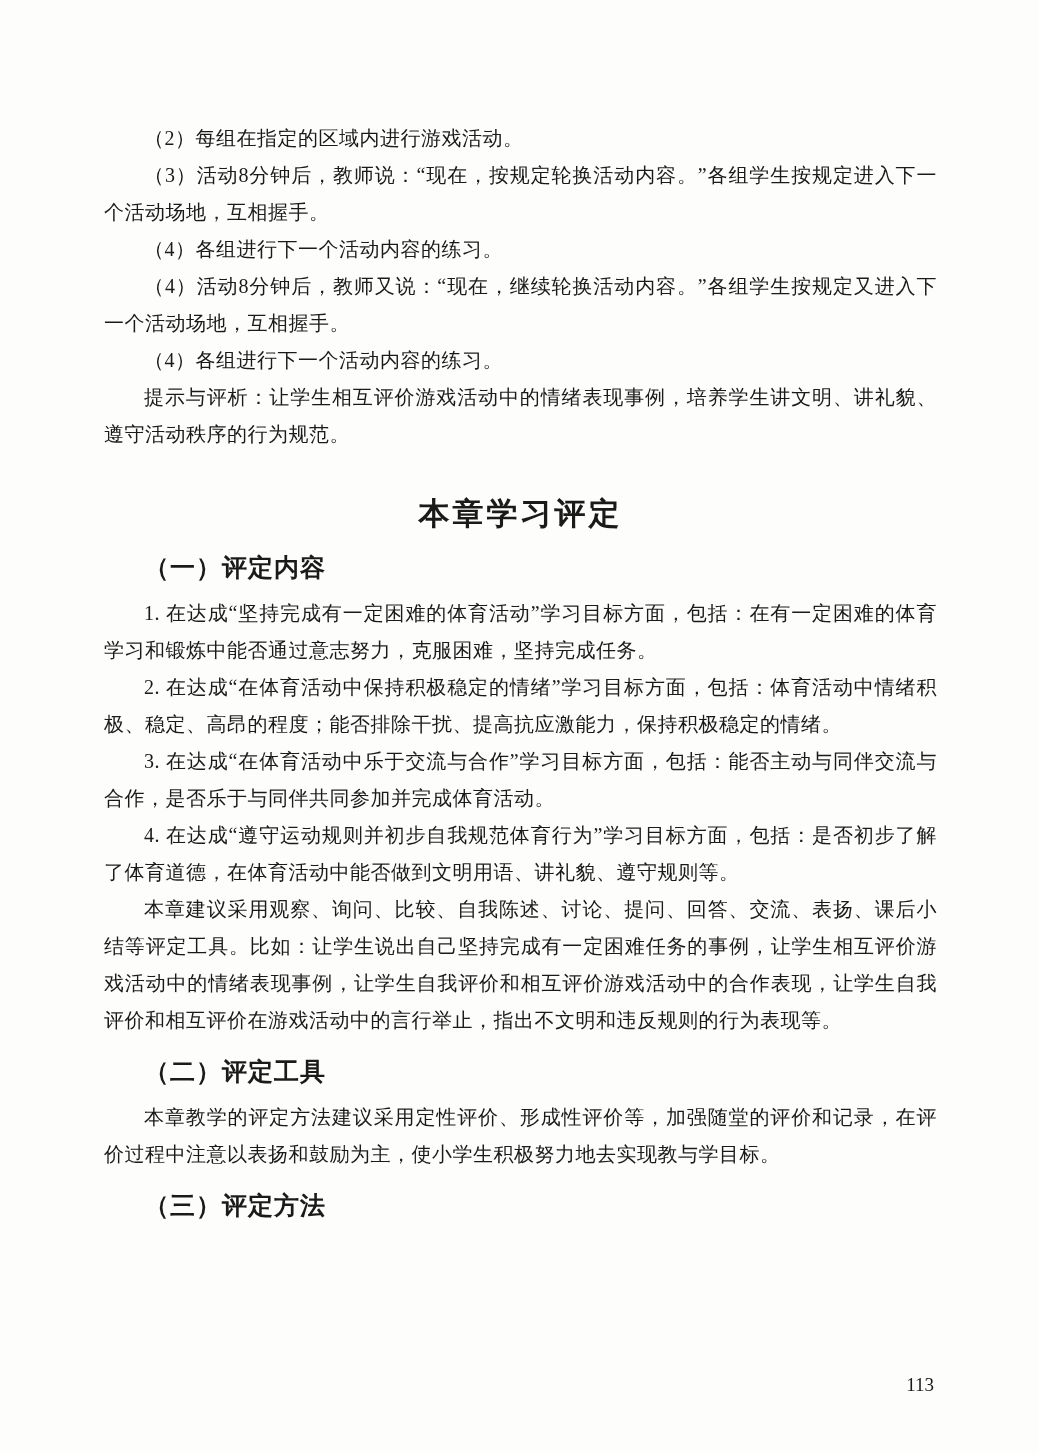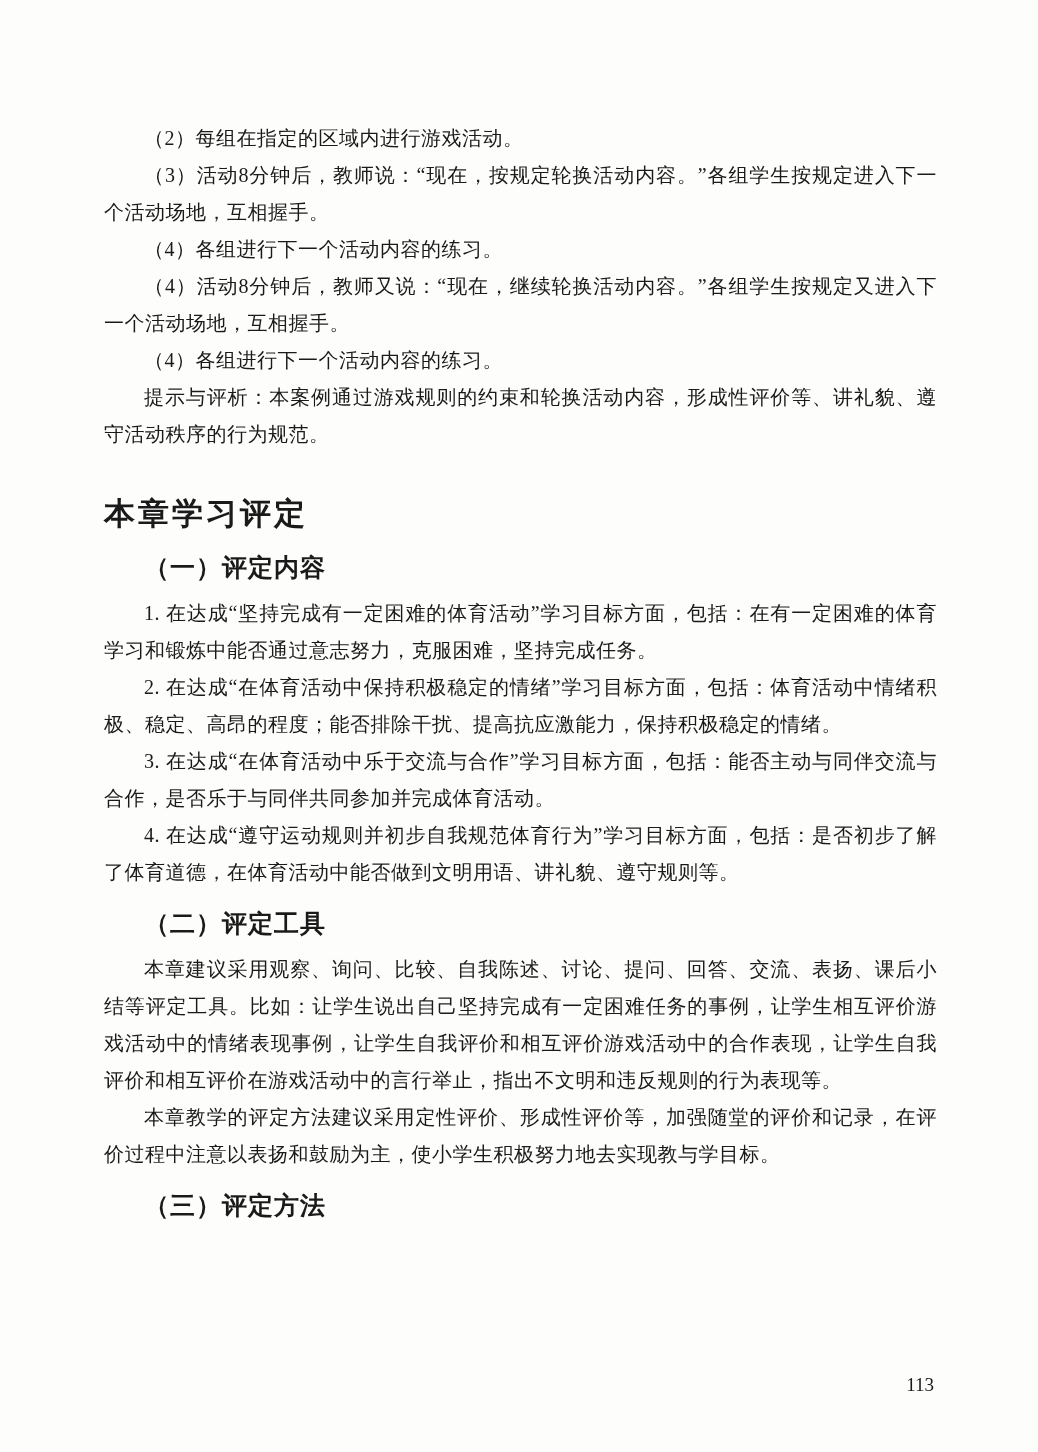--- a/index.html
+++ b/index.html
@@ -29,20 +29,21 @@
     line-height: 37px;
     text-align: justify;
     text-indent: 2em;
     letter-spacing: 0.5px;
   }
   .block.chapter-heading {
     font-family: "Liberation Sans", "DejaVu Sans", sans-serif;
     font-weight: 700;
     font-size: 31px;
     line-height: 42px;
+    text-align: center;
     margin-top: 40px;
     margin-bottom: 12px;
     letter-spacing: 3px;
   }
   .block.subheading {
     font-size: 25px;
     line-height: 34px;
     font-weight: 700;
     margin-top: 16px;
     margin-bottom: 10px;
@@ -60,26 +61,26 @@
 </head>
 <body>
 
 <div class="page">
   <div class="content">
       <div class="block body">（2）每组在指定的区域内进行游戏活动。</div>
       <div class="block body">（3）活动8分钟后，教师说：“现在，按规定轮换活动内容。”各组学生按规定进入下一个活动场地，互相握手。</div>
       <div class="block body">（4）各组进行下一个活动内容的练习。</div>
       <div class="block body">（4）活动8分钟后，教师又说：“现在，继续轮换活动内容。”各组学生按规定又进入下一个活动场地，互相握手。</div>
       <div class="block body">（4）各组进行下一个活动内容的练习。</div>
-      <div class="block body">提示与评析：本案例通过游戏规则的约束和轮换活动内容，形成性评价等、讲礼貌、遵守活动秩序的行为规范。</div>
+      <div class="block body">提示与评析：让学生相互评价游戏活动中的情绪表现事例，培养学生讲文明、讲礼貌、遵守活动秩序的行为规范。</div>
       <div class="block chapter-heading">本章学习评定</div>
       <div class="block subheading">（一）评定内容</div>
       <div class="block body">1. 在达成“坚持完成有一定困难的体育活动”学习目标方面，包括：在有一定困难的体育学习和锻炼中能否通过意志努力，克服困难，坚持完成任务。</div>
       <div class="block body">2. 在达成“在体育活动中保持积极稳定的情绪”学习目标方面，包括：体育活动中情绪积极、稳定、高昂的程度；能否排除干扰、提高抗应激能力，保持积极稳定的情绪。</div>
       <div class="block body">3. 在达成“在体育活动中乐于交流与合作”学习目标方面，包括：能否主动与同伴交流与合作，是否乐于与同伴共同参加并完成体育活动。</div>
       <div class="block body">4. 在达成“遵守运动规则并初步自我规范体育行为”学习目标方面，包括：是否初步了解了体育道德，在体育活动中能否做到文明用语、讲礼貌、遵守规则等。</div>
+      <div class="block body">本章建议采用观察、询问、比较、自我陈述、讨论、提问、回答、交流、表扬、课后小结等评定工具。比如：让学生说出自己坚持完成有一定困难任务的事例，让学生相互评价游戏活动中的情绪表现事例，让学生自我评价和相互评价游戏活动中的合作表现，让学生自我评价和相互评价在游戏活动中的言行举止，指出不文明和违反规则的行为表现等。</div>
       <div class="block subheading">（二）评定工具</div>
-      <div class="block body">本章建议采用观察、询问、比较、自我陈述、讨论、提问、回答、交流、表扬、课后小结等评定工具。比如：让学生说出自己坚持完成有一定困难任务的事例，让学生相互评价游戏活动中的情绪表现事例，让学生自我评价和相互评价游戏活动中的合作表现，让学生自我评价和相互评价在游戏活动中的言行举止，指出不文明和违反规则的行为表现等。</div>
       <div class="block body">本章教学的评定方法建议采用定性评价、形成性评价等，加强随堂的评价和记录，在评价过程中注意以表扬和鼓励为主，使小学生积极努力地去实现教与学目标。</div>
       <div class="block subheading">（三）评定方法</div>
     </div>
   <div class="page-number">113</div>
 </div>
 
 </body></html>

